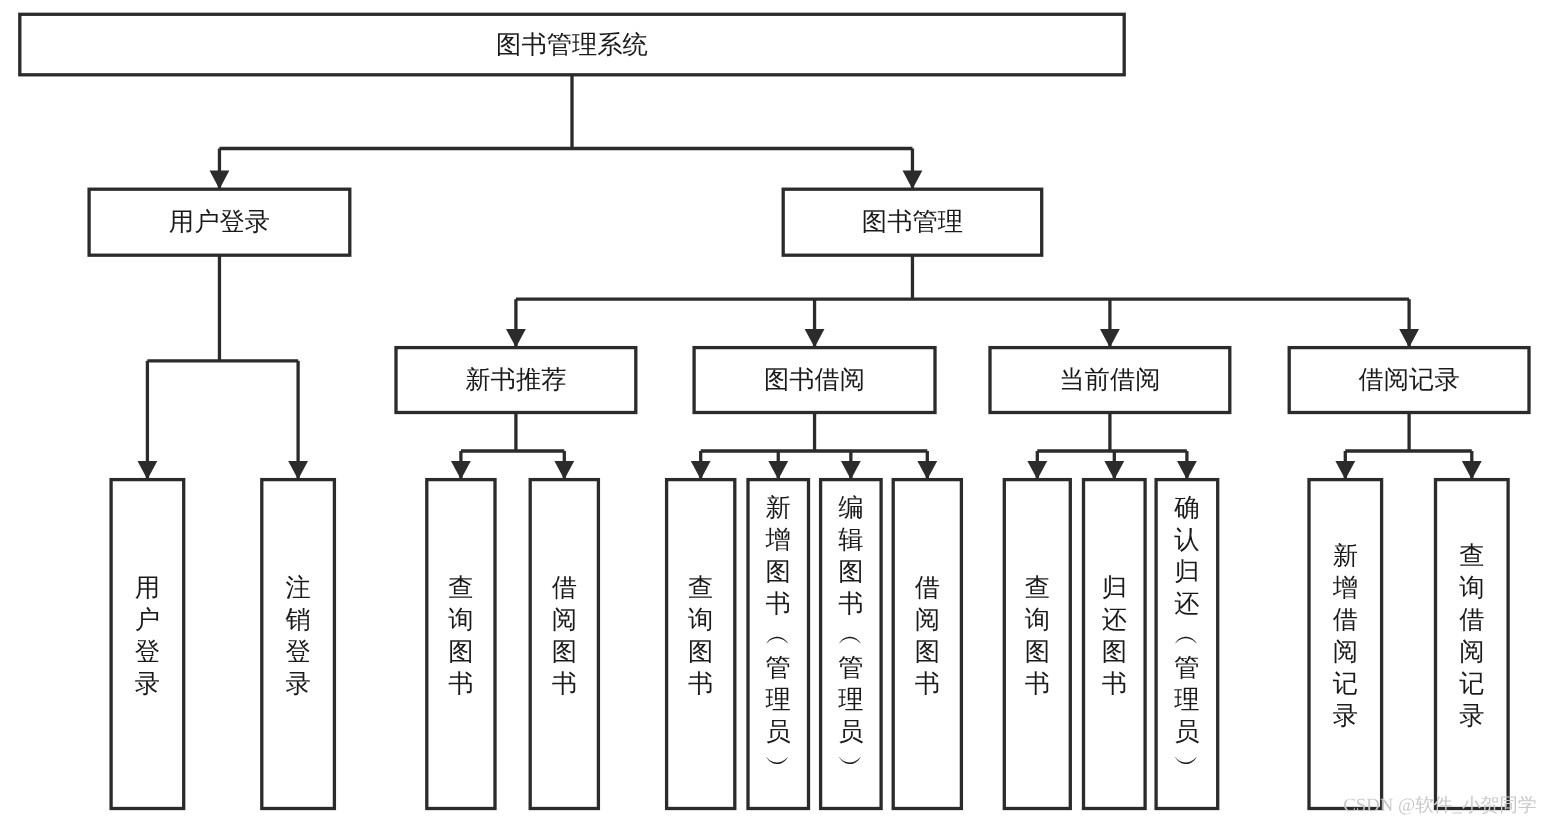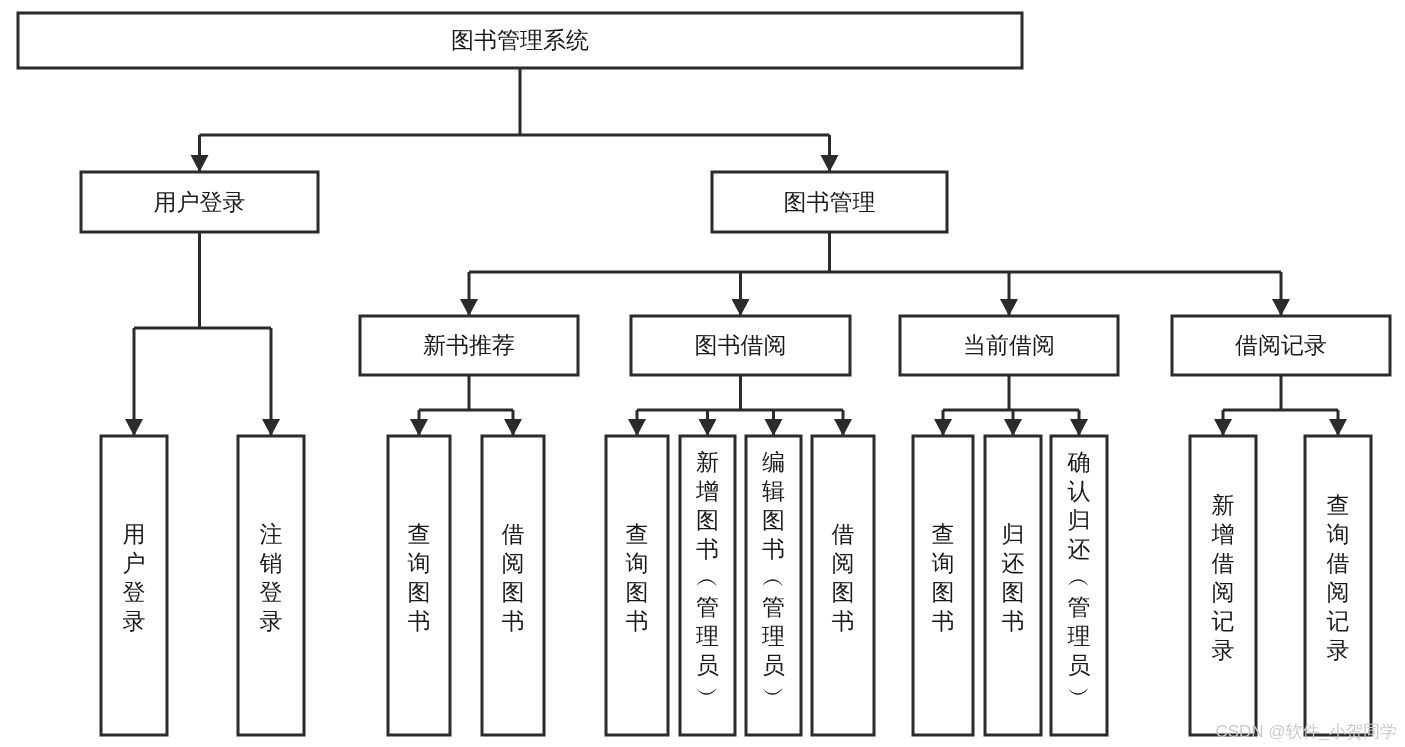--- a/index.html
+++ b/index.html
@@ -18,21 +18,21 @@
     font-size:23px;fill:#1a1a1a;text-anchor:middle;dominant-baseline:middle;
     letter-spacing:0px;
   }
   .node-label-v{
     font-family:"DejaVu Sans","Liberation Sans",sans-serif;
     font-size:23px;fill:#1a1a1a;text-anchor:middle;
     letter-spacing:0px;
   }
   .watermark{
     position:absolute;right:8px;bottom:4px;
-    font-family:Liberation Sans, sans-serif;
+    font-family:Liberation Serif, serif;
     font-size:17px;color:#c9c9c9;white-space:nowrap;
     user-select:none;pointer-events:none;
   }
 </style>
 </head>
 <body>
 
 <div id="diagram-root">
   <svg id="tree-svg" viewBox="0 0 1405 747">
     <g id="connector-layer">

